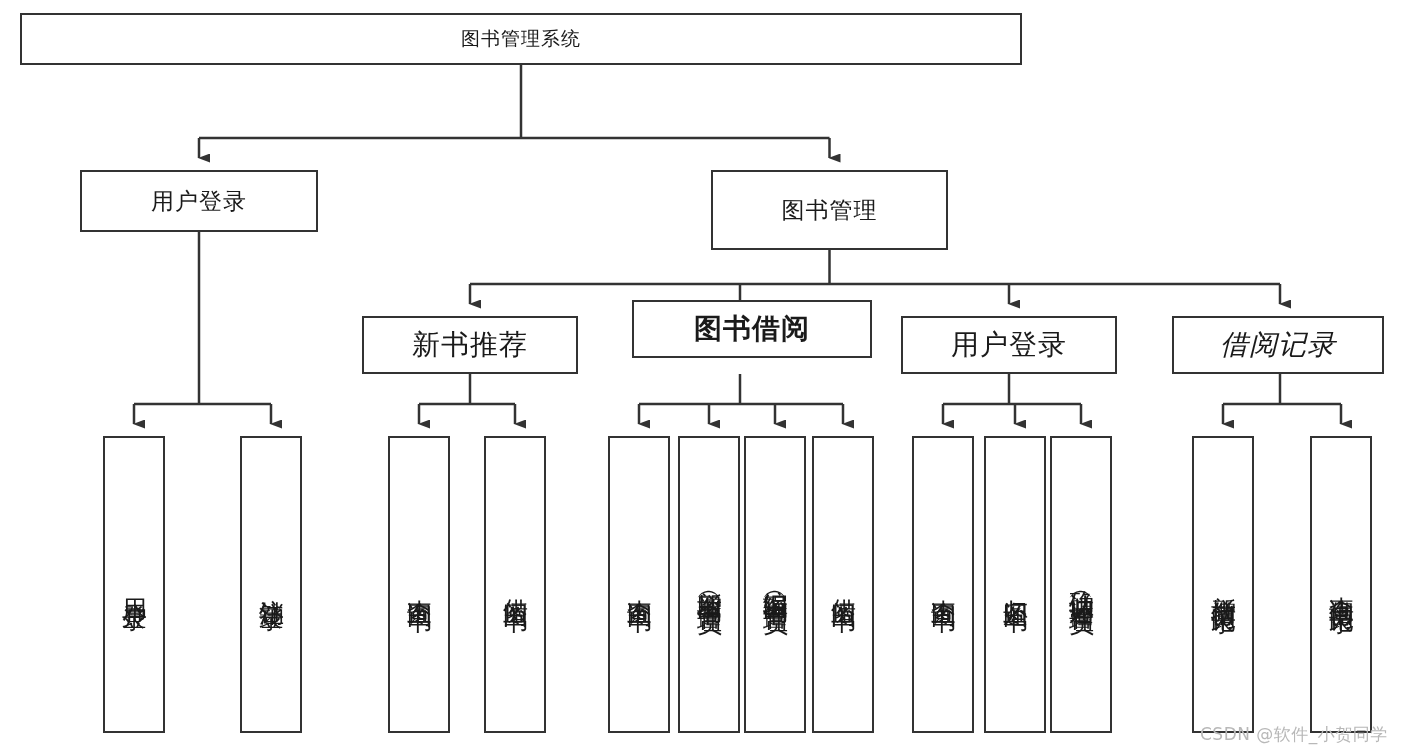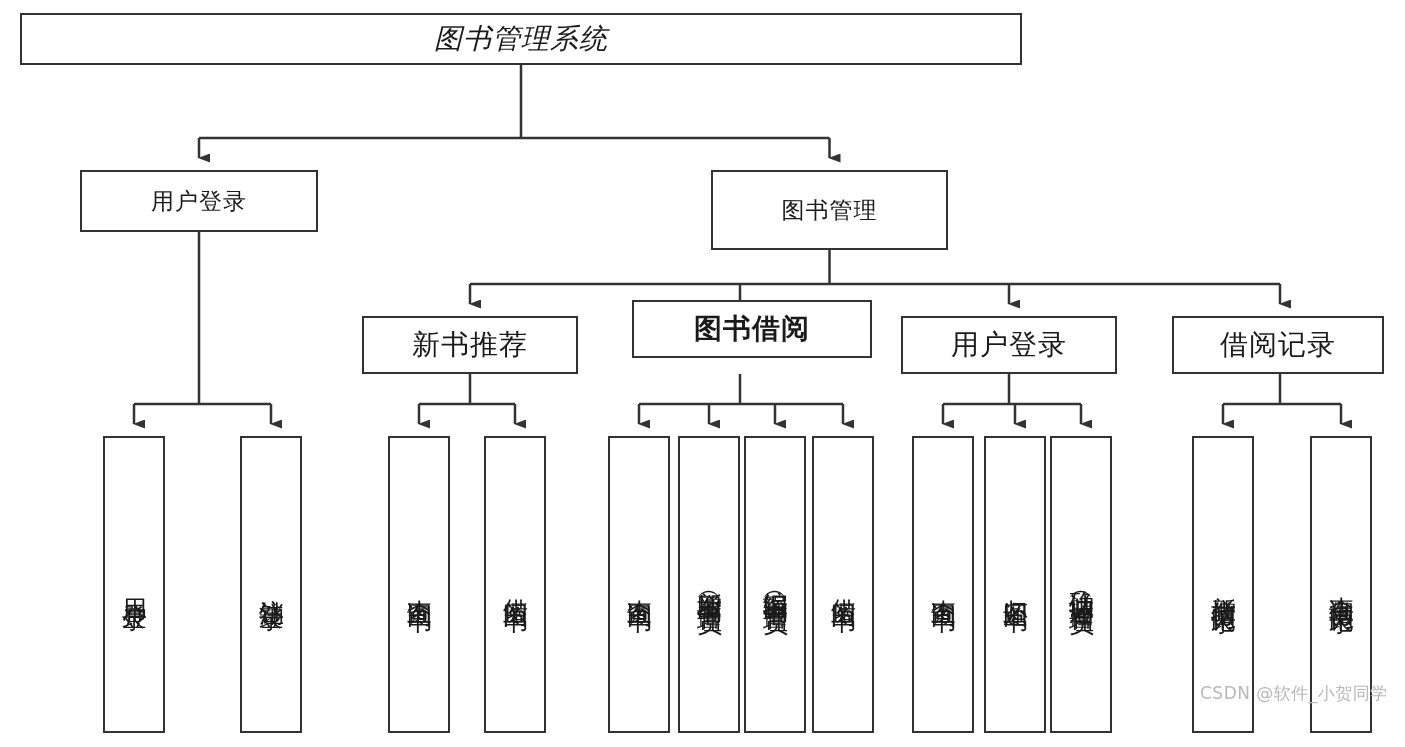--- a/index.html
+++ b/index.html
@@ -34,22 +34,21 @@
     justify-content: center;
     color: #1a1a1a;
   }
   .node-label {
     display: block;
     text-align: center;
     letter-spacing: 1px;
     color: #1a1a1a;
   }
   .level-0 .node-label {
-    font-size: 28px;
-    font-style: italic;
+    font-size: 19px;
   }
   .level-1 .node-label {
     font-size: 23px;
   }
   .level-2 .node-label {
     font-size: 28px;
   }
   .leaf-box .node-label {
     writing-mode: vertical-rl;
     text-orientation: upright;
@@ -130,21 +129,21 @@
   <div id="level2-layer">
       <div class="node-box  level-2" style="left: 362px; top: 316px; width: 216px; height: 58px;">
         <span class="node-label">新书推荐</span>
       </div>
       <div class="node-box  level-2" style="left: 632px; top: 300px; width: 240px; height: 58px; font-weight: bold;">
         <span class="node-label">图书借阅</span>
       </div>
       <div class="node-box  level-2" style="left: 901px; top: 316px; width: 216px; height: 58px;">
         <span class="node-label">用户登录</span>
       </div>
-      <div class="node-box  level-2" style="left: 1172px; top: 316px; width: 212px; height: 58px;">
+      <div class="node-box  level-2" style="left: 1172px; top: 316px; width: 212px; height: 58px; font-style: italic;">
         <span class="node-label">借阅记录</span>
       </div>
     </div>
   <div id="leaf-layer">
       <div class="node-box leaf-box level-3" style="left: 103px; top: 436px; width: 62px; height: 297px;">
         <span class="node-label">用户登录</span>
       </div>
       <div class="node-box leaf-box level-3" style="left: 240px; top: 436px; width: 62px; height: 297px;">
         <span class="node-label">注销登录</span>
       </div>
@@ -176,15 +175,15 @@
         <span class="node-label">确认归还（管理员）</span>
       </div>
       <div class="node-box leaf-box level-3" style="left: 1192px; top: 436px; width: 62px; height: 297px;">
         <span class="node-label">新增借阅记录</span>
       </div>
       <div class="node-box leaf-box level-3" style="left: 1310px; top: 436px; width: 62px; height: 297px;">
         <span class="node-label">查询借阅记录</span>
       </div>
     </div>
 
-  <div class="watermark" style="left:1192px; top:682px;padding-left:8px;">CSDN @软件_小贺同学</div>
+  <div class="watermark" style="left:1192px; top:723px;padding-left:8px;">CSDN @软件_小贺同学</div>
 
 </div>
 
 </body></html>

